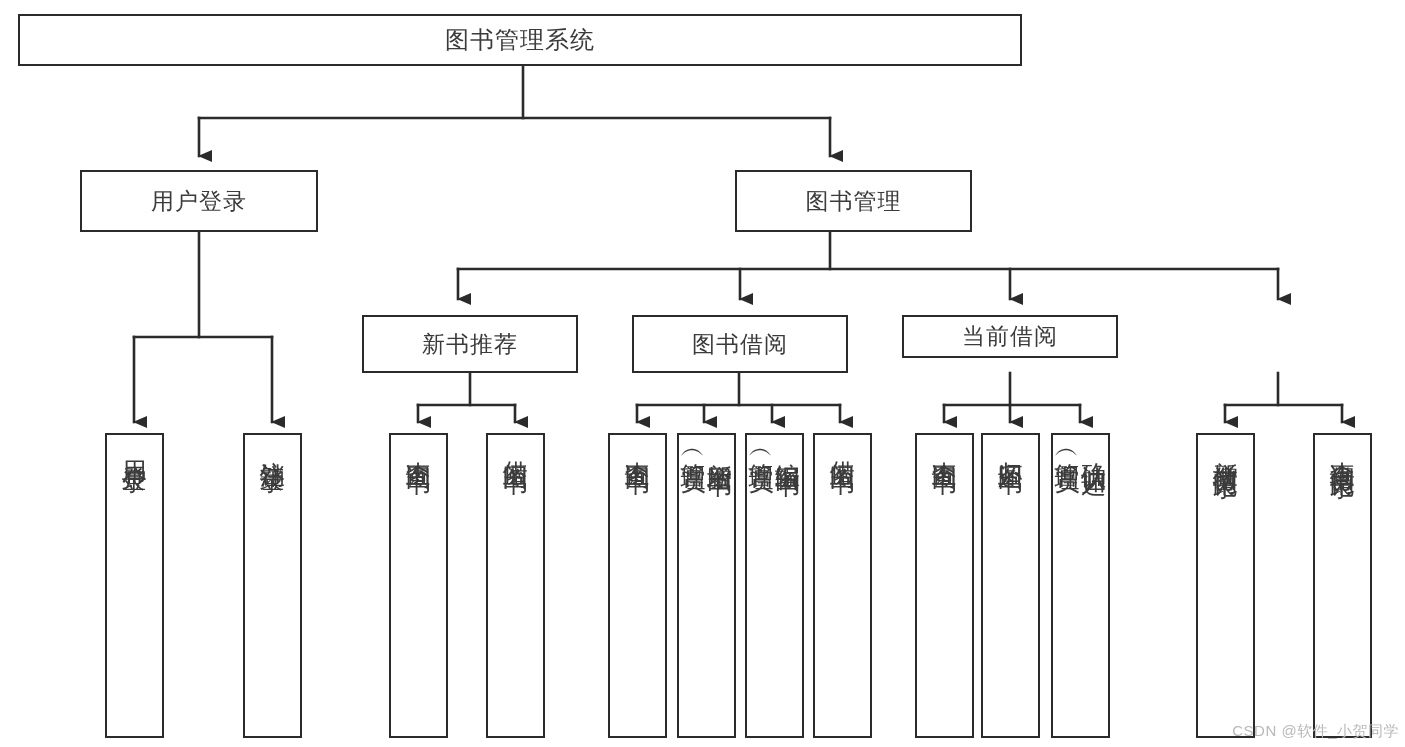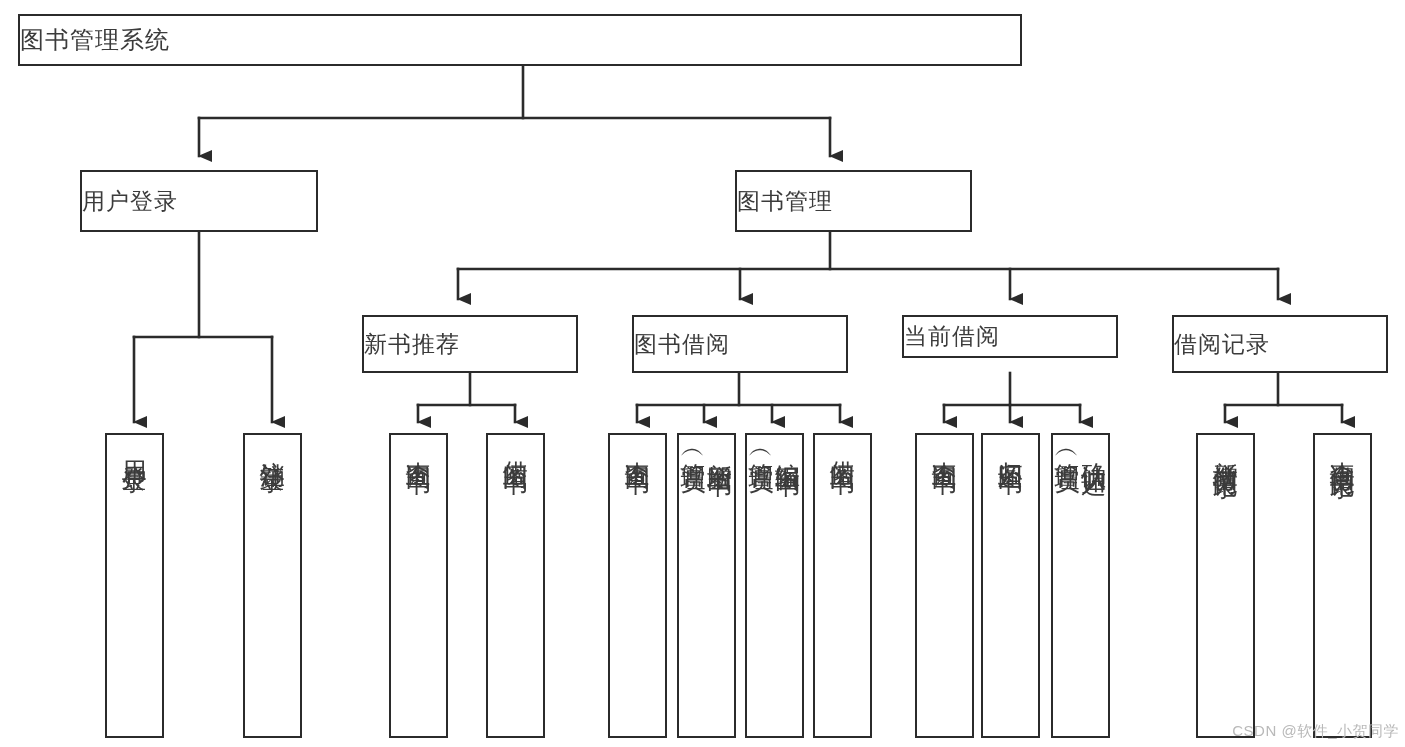--- a/index.html
+++ b/index.html
@@ -1,21 +1,21 @@
 <!DOCTYPE html>
 <html><head>
 <meta charset="utf-8">
 <style>
   html,body{margin:0;padding:0;background:#ffffff;}
   body{font-family:"Liberation Sans","DejaVu Sans",sans-serif;}
   #canvas{position:relative;width:1405px;height:747px;background:#ffffff;overflow:hidden;}
   #diagram-svg{position:absolute;left:0;top:0;width:1405px;height:747px;}
 
   .node{position:absolute;box-sizing:border-box;background:#ffffff;
-        border:2px solid #2b2b2b;display:flex;align-items:center;justify-content:flex-start;}
+        border:2px solid #2b2b2b;display:flex;align-items:center;justify-content:center;}
   .node .label{color:#3b3b3b;text-align:center;line-height:1.22;}
 
   
   .node.h .label{font-size:23px;letter-spacing:1px;}
   .node.root .label{font-size:24px;}
 
   
   .node.v{align-items:flex-start;justify-content:center;padding-top:6px;}
   .node.v .label{
      writing-mode:vertical-rl;
@@ -99,23 +99,20 @@
 
   <div class="node h" style="left:632px;top:315px;width:216px;height:58px;">
     <span class="label">图书借阅</span>
   </div>
   <div class="node h" style="left:362px;top:315px;width:216px;height:58px;">
     <span class="label">新书推荐</span>
   </div>
   <div class="node h" style="left:902px;top:315px;width:216px;height:43px;">
     <span class="label">当前借阅</span>
   </div>
-  <div class="node h" style="left:1172px;top:315px;width:216px;height:58px;">
-    <span class="label">借阅记录</span>
-  </div>
 
   <div class="node v" style="left:105px;top:433px;width:59px;height:305px;">
     <span class="label">用户登录</span>
   </div>
   <div class="node v" style="left:243px;top:433px;width:59px;height:305px;">
     <span class="label">注销登录</span>
   </div>
 
   <div class="node v" style="left:389px;top:433px;width:59px;height:305px;">
     <span class="label">查询图书</span>

